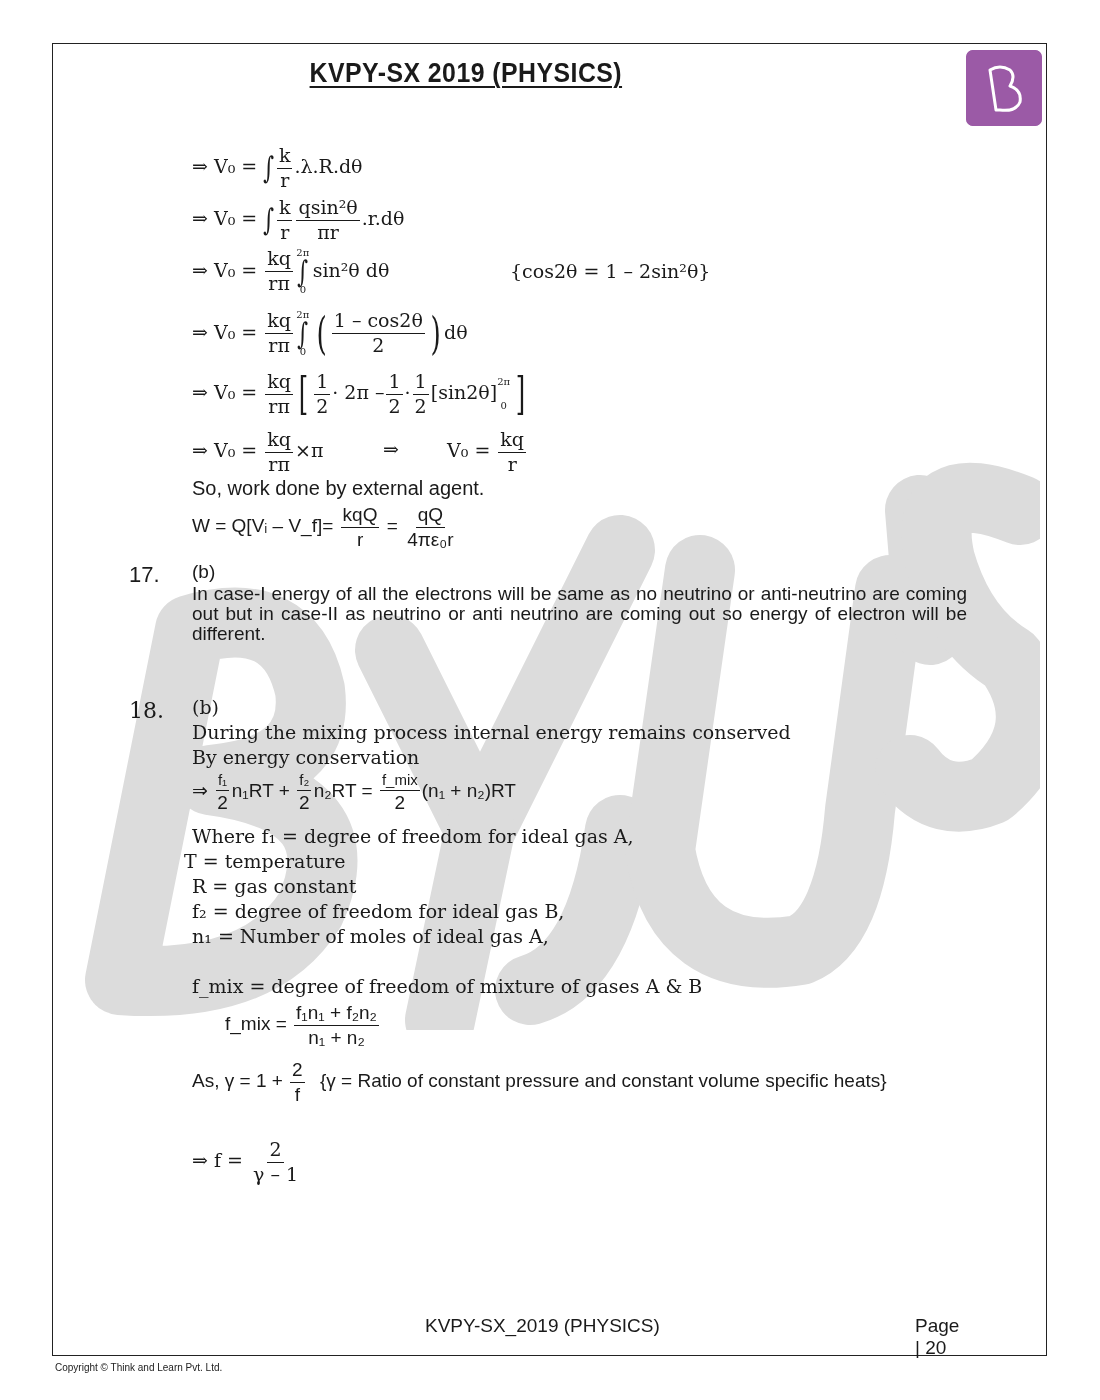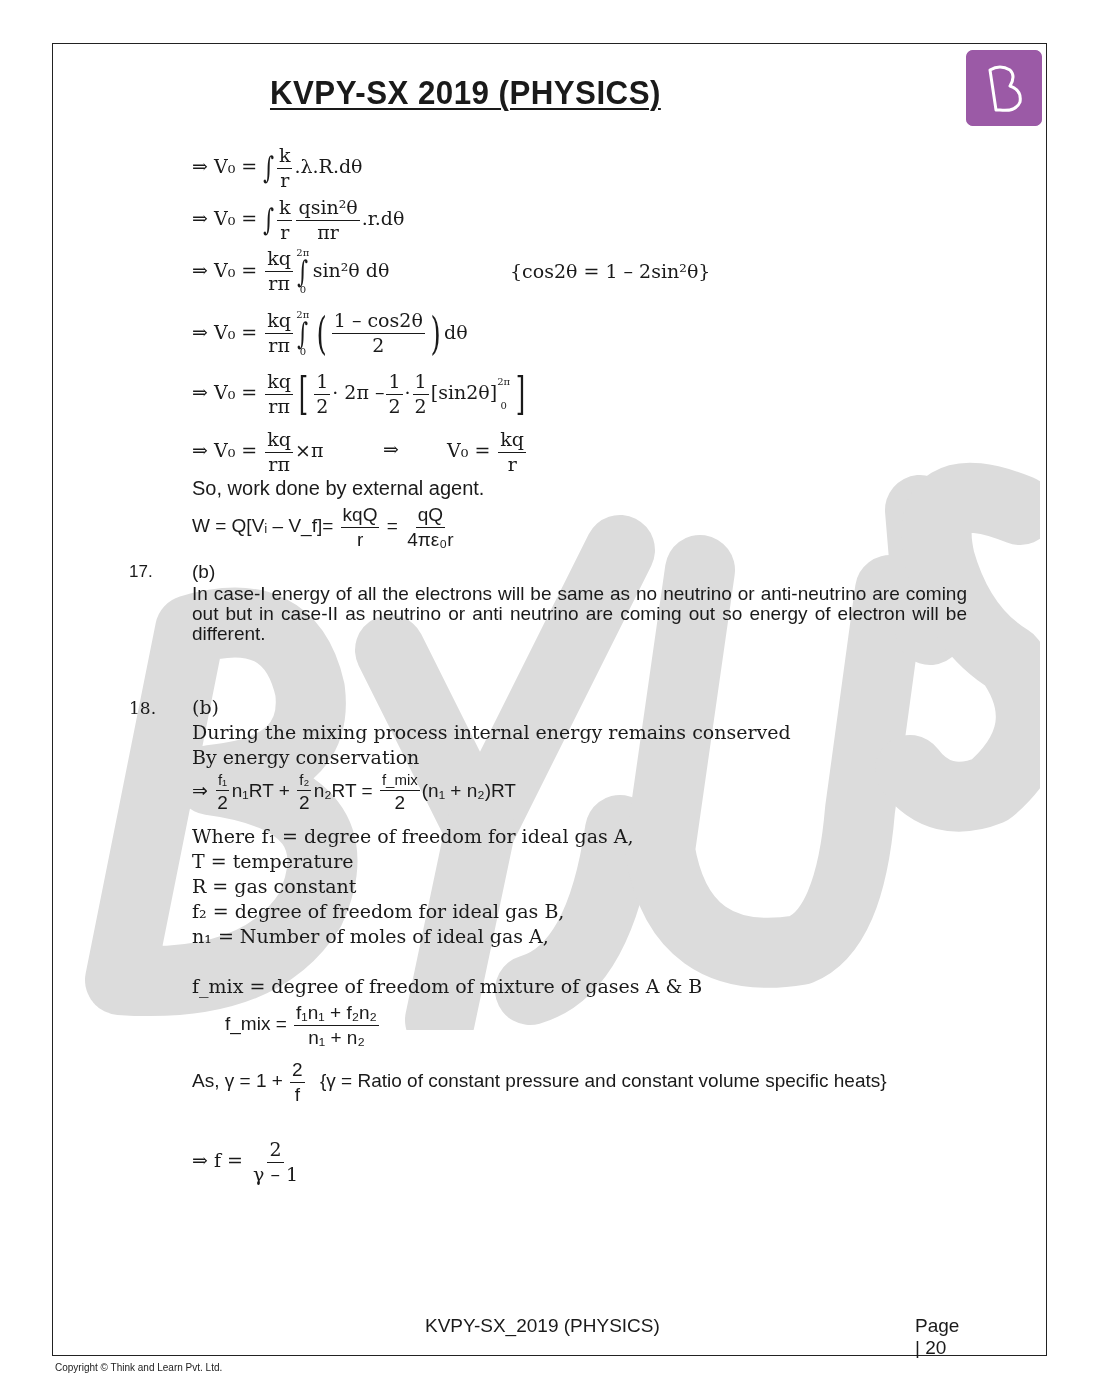--- a/index.html
+++ b/index.html
@@ -2,39 +2,39 @@
 <html><head>
 <meta charset="utf-8">
 <style>
   html, body { margin: 0; padding: 0; background: #ffffff; }
   body { width: 1100px; height: 1400px; position: relative; overflow: hidden;
          font-family: "DejaVu Serif", "Liberation Serif", serif; color: #1a1a1a; }
   .page-frame { position: absolute; left: 52px; top: 43px; width: 995px; height: 1313px;
                 border: 1.5px solid #222; box-sizing: border-box; }
   .watermark { position: absolute; left: 60px; top: 330px; width: 980px; height: 700px;
                pointer-events: none; z-index: 0; }
-  .title { position: absolute; left: 0; width: 931px; top: 73px; text-align: center;
-           font-family: "Liberation Sans", sans-serif; font-weight: bold; font-size: 34px;
+  .title { position: absolute; left: 0; width: 931px; top: 58px; text-align: center;
+           font-family: "Liberation Sans", sans-serif; font-weight: bold; font-size: 27px;
            letter-spacing: 0.5px; z-index: 2; }
   .title span { text-decoration: underline; text-underline-offset: 4px; text-decoration-thickness: 2px;
                 font-stretch: condensed; transform: scaleX(0.92); display: inline-block; }
   .logo { position: absolute; left: 966px; top: 50px; width: 76px; height: 76px; border-radius: 7px;
           background: #9b5aa6; z-index: 2; }
   .content { position: absolute; left: 0; top: 0; width: 884px; height: 1400px; z-index: 1; }
   .abs { position: absolute; white-space: nowrap; font-size: 19px; line-height: 1; }
   .frac { display: inline-flex; flex-direction: column; align-items: center; vertical-align: middle;
           margin: 0 2px; }
   .frac .num { padding: 0 2px 2px; border-bottom: 1.2px solid #1a1a1a; line-height: 1.05; }
   .frac .den { padding: 2px 2px 0; line-height: 1.05; }
   .sm { font-size: 15px; }
   .int { font-size: 30px; vertical-align: middle; display: inline-block; transform: scaleX(0.7); margin: 0 -2px; }
   .limits { display: inline-flex; flex-direction: column; align-items: center; vertical-align: middle;
             font-size: 10px; line-height: 1; margin-right: 2px; }
   .limits .s { font-size: 30px; transform: scaleX(0.7); line-height: 0.9; }
-  .qnum { position: absolute; left: 129px; font-size: 17px; }
+  .qnum { position: absolute; left: 129px; font-size: 22px; }
   .para { position: absolute; left: 192px; width: 775px; font-size: 19px; line-height: 20px;
           text-align: justify; white-space: normal; }
   .cond { font-family: "Liberation Sans", sans-serif; }
   .footer-center { position: absolute; top: 1315px; left: 425px; font-size: 19px; }
   .footer-right { position: absolute; top: 1315px; left: 915px; font-size: 19px; }
   .copyright { position: absolute; top: 1362px; left: 55px; font-family: "Liberation Sans", sans-serif;
                font-size: 10px; color: #222; }
   .paren { font-size: 44px; font-weight: 200; vertical-align: middle; transform: scaleX(0.6); display: inline-block; }
   .brk { font-size: 44px; font-weight: 200; vertical-align: middle; display: inline-block; transform: scaleX(0.55); }
 </style>
@@ -181,21 +181,21 @@
         <span class="num sm">f₂</span>
         <span class="den">2</span>
       </span><span>n₂RT =</span>
     <span class="frac">
         <span class="num sm">f_mix</span>
         <span class="den">2</span>
       </span><span>(n₁ + n₂)RT</span>
   </div>
 
   <div class="abs" style="left:192px; top:827px;">Where f₁ = degree of freedom for ideal gas A,</div>
-  <div class="abs" style="left:192px; top:852px;">T = temperature</div>
+  <div class="abs" style="left:184px; top:852px;">T = temperature</div>
   <div class="abs" style="left:192px; top:877px;">R = gas constant</div>
   <div class="abs" style="left:192px; top:902px;">f₂ = degree of freedom for ideal gas B,</div>
   <div class="abs" style="left:192px; top:927px;">n₁ = Number of moles of ideal gas A,</div>
   <div class="abs" style="left:192px; top:977px;">f_mix = degree of freedom of mixture of gases A &amp; B</div>
 
   <div class="abs cond" style="left:225px; top:1003px;">
     <span>f_mix =</span>
     <span class="frac">
         <span class="num">f₁n₁ + f₂n₂</span>
         <span class="den">n₁ + n₂</span>

